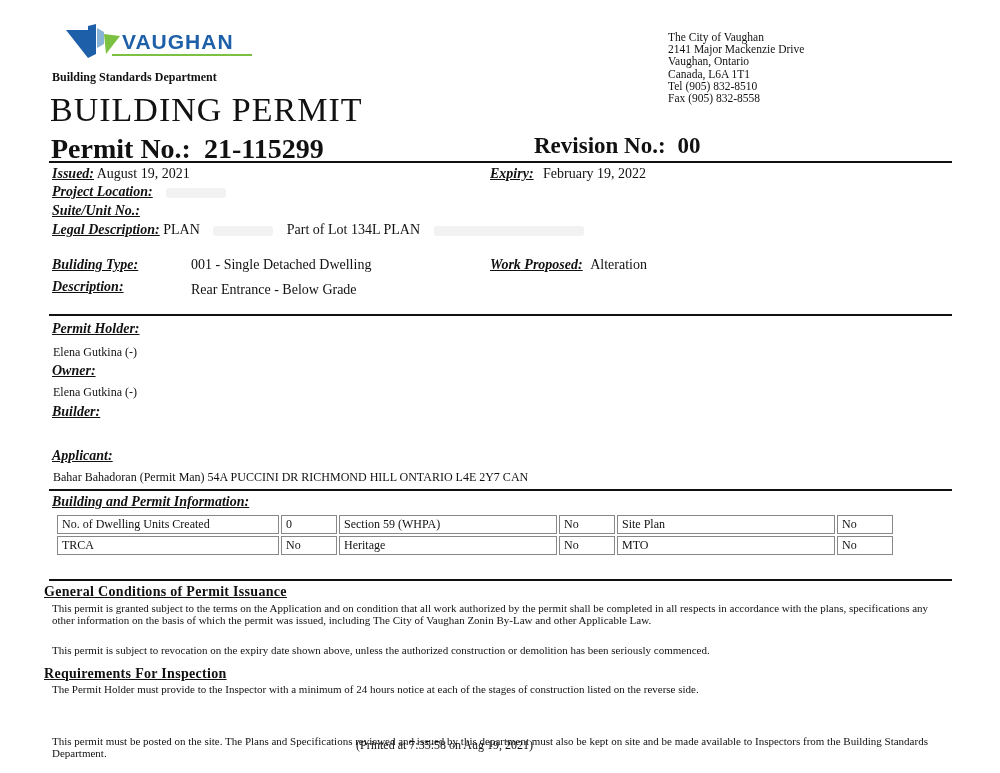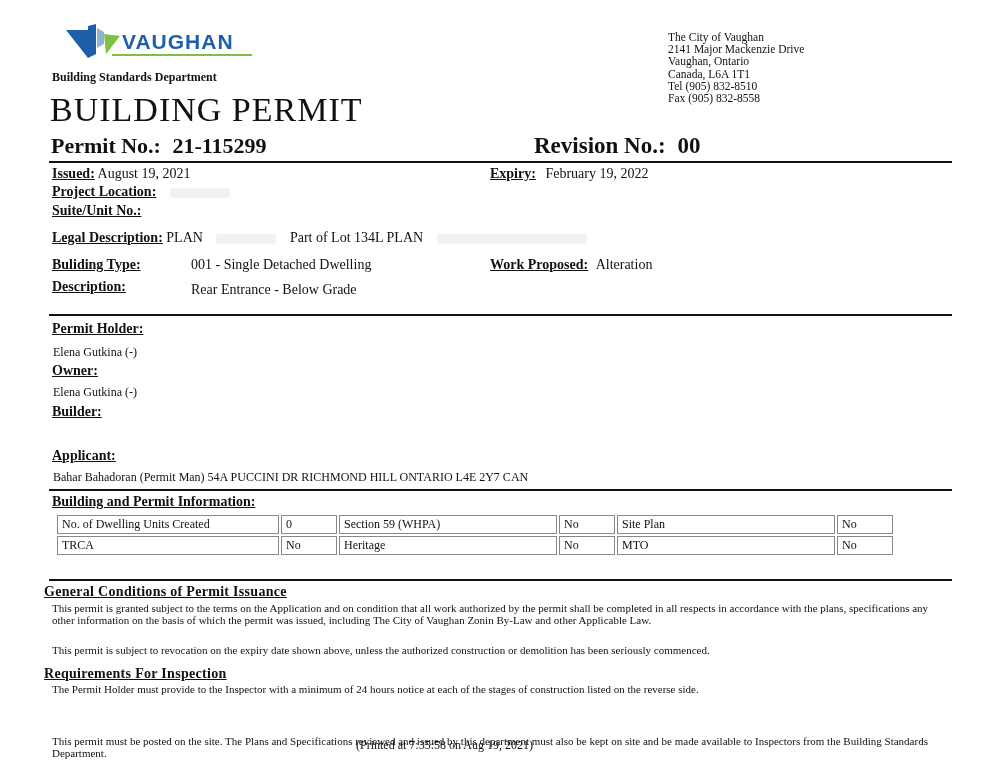--- a/index.html
+++ b/index.html
@@ -6,24 +6,24 @@
   body { width: 1000px; height: 773px; position: relative; overflow: hidden;
          font-family: "Liberation Serif", "DejaVu Serif", serif; color: #111; }
   .abs { position: absolute; }
   .logo { left: 66px; top: 24px; width: 190px; height: 40px; }
   .logo-text { position: absolute; left: 56px; top: 6px; font-family: "Liberation Sans", sans-serif;
                font-size: 21px; font-weight: bold; color: #1d5fa8; letter-spacing: 1px; }
   .logo-underline { position: absolute; left: 46px; top: 30px; width: 140px; height: 2px; background: #7cc142; }
   .dept { left: 52px; top: 70px; font-size: 12px; font-weight: bold; }
   .address { left: 668px; top: 31px; font-size: 11.5px; line-height: 12.2px; }
   .title { left: 50px; top: 91px; font-size: 34px; font-weight: normal; letter-spacing: 1px; }
-  .permitno { left: 51px; top: 133px; font-size: 22px; font-weight: bold; }
+  .permitno { left: 51px; top: 133px; font-size: 28px; font-weight: bold; }
   .revision { left: 534px; top: 133px; font-size: 23px; font-weight: bold; }
   .hr { position: absolute; left: 49px; width: 903px; height: 2px; background: #111; }
-  .lbl { font-weight: bold; text-decoration: underline; font-size: 14px; }
+  .lbl { font-weight: bold; text-decoration: underline; font-size: 14px; font-style: italic; }
   .val { font-size: 14px; }
   .row { position: absolute; font-size: 14px; white-space: nowrap; }
   .small { font-size: 12px; }
   .redact { display: inline-block; height: 10px; background: #f2f2f2; vertical-align: middle; border-radius: 3px; }
   table.info { position: absolute; left: 55px; top: 513px; border-collapse: separate; border-spacing: 2px; font-size: 12px; }
   table.info td { border: 1px solid #888; padding: 1px 4px; height: 14px; }
   .para { position: absolute; left: 52px; font-size: 11px; line-height: 12px; width: 880px; }
   .section-head { position: absolute; left: 44px; font-size: 14px; font-weight: bold; text-decoration: underline; letter-spacing: 0.3px; }
   .printed { position: absolute; left: 356px; top: 738px; font-size: 12px; }
 </style>
@@ -73,21 +73,21 @@
   <span class="lbl">Expiry:</span>
   <span class="val" style="margin-left:6px;">February 19, 2022</span>
 </div>
 <div class="row" style="left:52px; top:184px;">
   <span class="lbl">Project Location:</span>
   <span class="redact" style="width:60px;margin-left:10px;"></span>
 </div>
 <div class="row" style="left:52px; top:203px;">
   <span class="lbl">Suite/Unit No.:</span>
 </div>
-<div class="row" style="left:52px; top:222px;margin-top:8px;">
+<div class="row" style="left:52px; top:222px;">
   <span class="lbl">Legal Description:</span>
   <span class="val">PLAN</span>
   <span class="redact" style="width:60px;margin:0 10px;"></span>
   <span class="val">Part of Lot 134L PLAN</span>
   <span class="redact" style="width:150px;margin-left:10px;"></span>
 </div>
 
 <div class="row" style="left:52px; top:257px;">
   <span class="lbl">Buliding Type:</span>
 </div>

